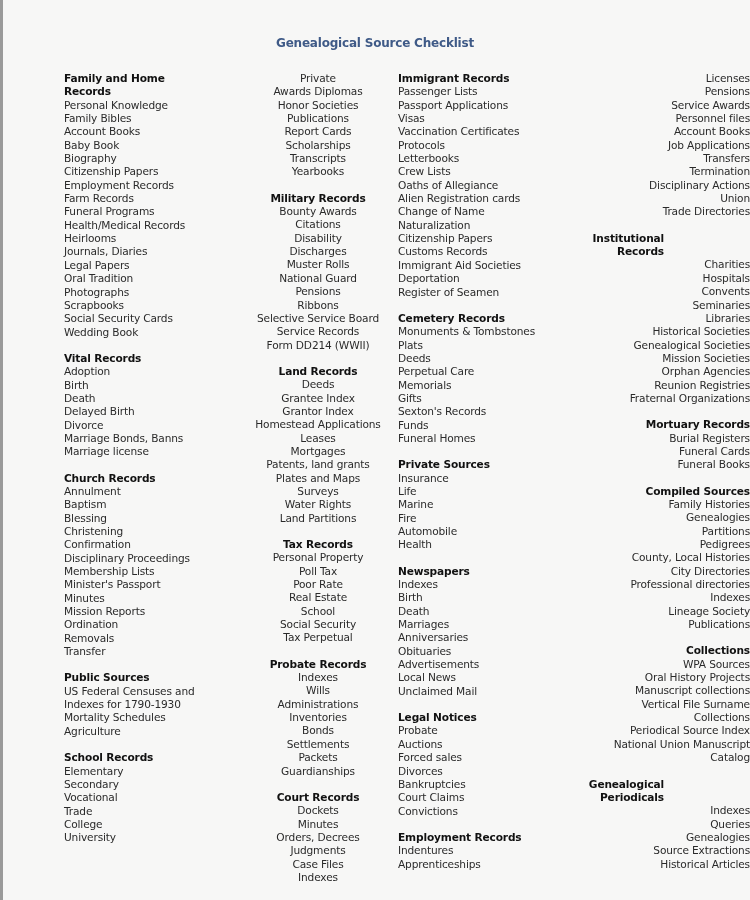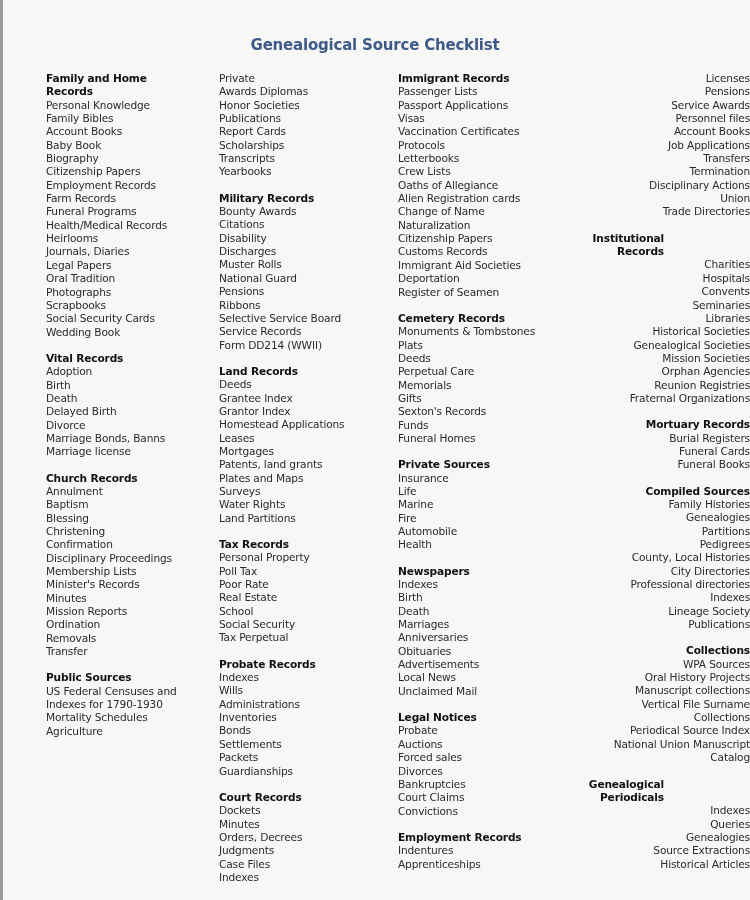--- a/index.html
+++ b/index.html
@@ -6,24 +6,24 @@
   body {
     width: 750px; height: 900px; overflow: hidden;
     background: #f7f7f6;
     font-family: "DejaVu Sans", "Liberation Sans", sans-serif;
     color: #222;
     position: relative;
   }
   .left-edge { position: absolute; left: 0; top: 0; width: 3px; height: 900px; background: #9a9a9a; }
   .title {
     position: absolute; top: 36px; left: 0; width: 750px; text-align: center;
-    font-size: 15px; font-weight: bold; color: #3f5a87; letter-spacing: -0.2px;
+    font-size: 12px; font-weight: bold; color: #3f5a87; letter-spacing: -0.2px;
   }
   .col { position: absolute; top: 72px; width: 176px; }
-  .col1 { left: 46px; } .col2 { left: 219px; } .col3 { left: 398px; } .col4 { left: 574px; text-align: right; }
+  .col1 { left: 64px; } .col2 { left: 230px; text-align: center; } .col3 { left: 398px; } .col4 { left: 574px; text-align: right; }
   .section { margin-bottom: 13px; }
   .heading, .item {
     font-size: 10.6px; line-height: 13.35px; white-space: nowrap; letter-spacing: -0.15px;
   }
   .heading { font-weight: bold; color: #111; }
   .item { color: #2a2a2a; }
   .heading.wrap { white-space: normal; width: 120px; }
   .col1 .heading.wrap { width: 112px; }
   .col4 .heading.wrap { width: 90px; }
   .section.cont { margin-top: 0; }
@@ -69,33 +69,42 @@
       </div>
       <div class="section">
         <div class="heading">Church Records</div>
         <div class="item">Annulment</div>
         <div class="item">Baptism</div>
         <div class="item">Blessing</div>
         <div class="item">Christening</div>
         <div class="item">Confirmation</div>
         <div class="item">Disciplinary Proceedings</div>
         <div class="item">Membership Lists</div>
-        <div class="item">Minister's Records</div>
+        <div class="item">Minister's Passport</div>
         <div class="item">Minutes</div>
         <div class="item">Mission Reports</div>
         <div class="item">Ordination</div>
         <div class="item">Removals</div>
         <div class="item">Transfer</div>
       </div>
       <div class="section">
         <div class="heading">Public Sources</div>
         <div class="item">US Federal Censuses and</div>
         <div class="item">Indexes for 1790-1930</div>
         <div class="item">Mortality Schedules</div>
         <div class="item">Agriculture</div>
+      </div>
+      <div class="section">
+        <div class="heading">School Records</div>
+        <div class="item">Elementary</div>
+        <div class="item">Secondary</div>
+        <div class="item">Vocational</div>
+        <div class="item">Trade</div>
+        <div class="item">College</div>
+        <div class="item">University</div>
       </div>
     </div>
     <div class="col col2">
       <div class="section cont">
         <div class="item">Private</div>
         <div class="item">Awards Diplomas</div>
         <div class="item">Honor Societies</div>
         <div class="item">Publications</div>
         <div class="item">Report Cards</div>
         <div class="item">Scholarships</div>

